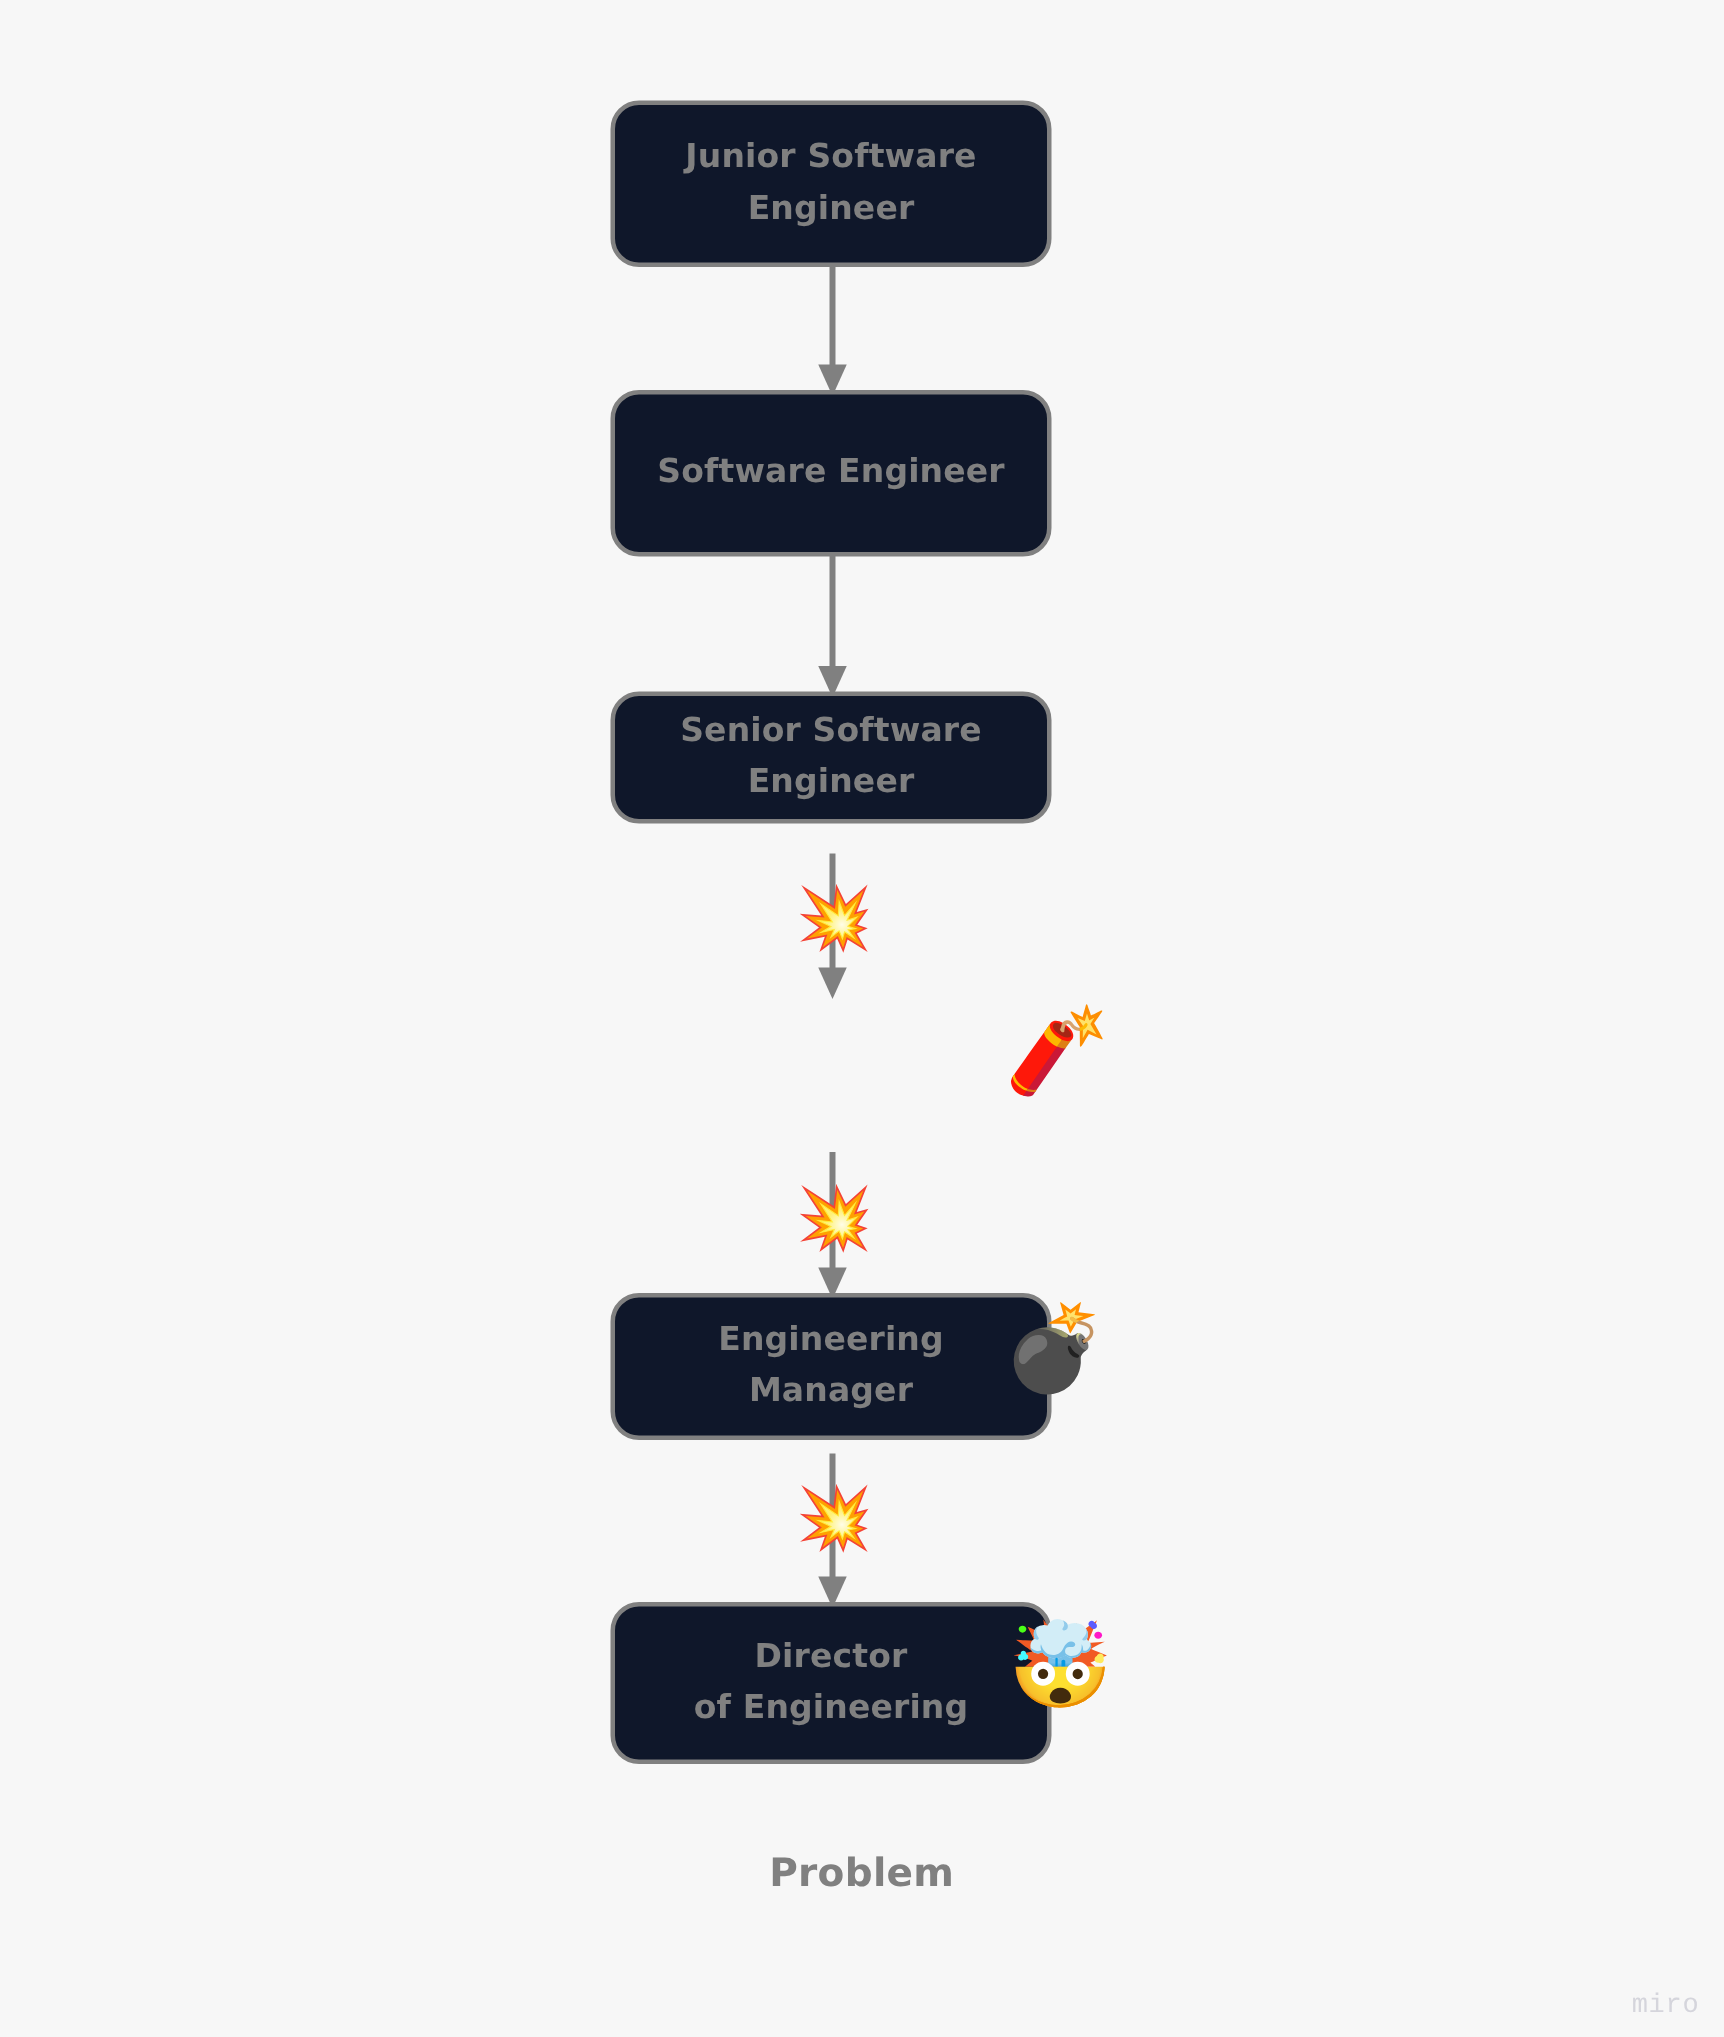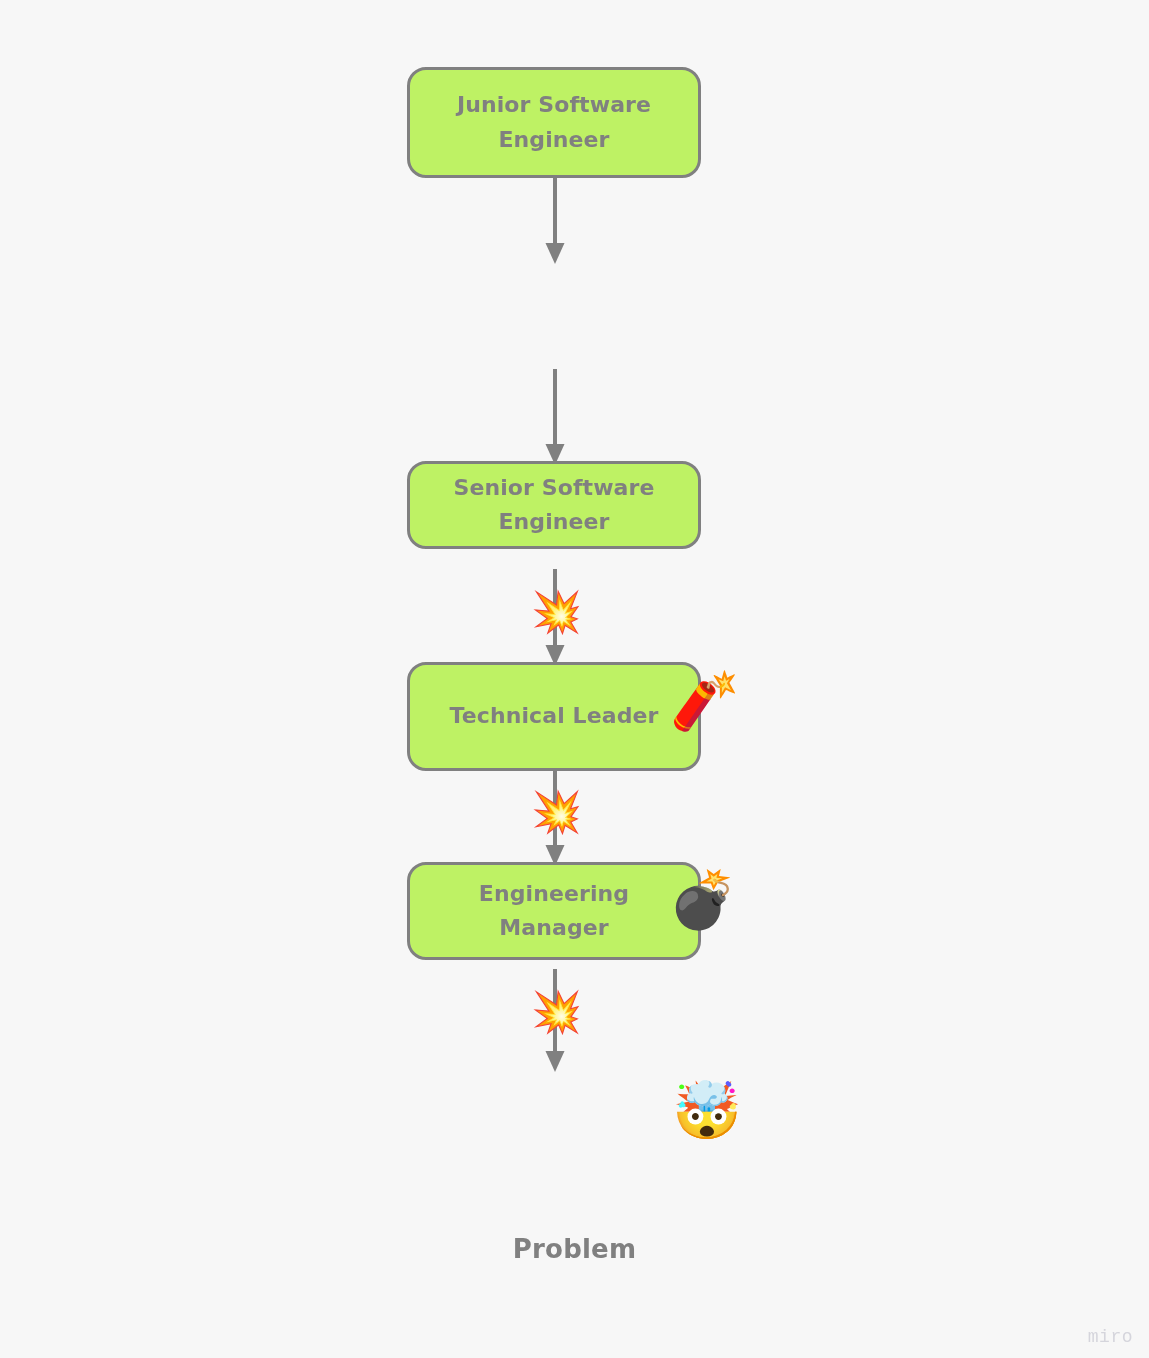--- a/index.html
+++ b/index.html
@@ -22,21 +22,21 @@
     width: 1149px;
     height: 1358px;
   }
 
   
   .node {
     position: absolute;
     left: 407px;
     width: 294px;
     box-sizing: border-box;
-    background: #bef264;
+    background: #0f172a;
     border: 3px solid #808080;
     border-radius: 19px;
     display: flex;
     align-items: center;
     justify-content: center;
     text-align: center;
     z-index: 3;
   }
   .node-label {
     font-size: 22px;
@@ -168,35 +168,39 @@
       <line x1="12" y1="0" x2="12" y2="87" stroke="#808080" stroke-width="4"></line>
       <path d="M12 103 L2.5 82 L21.5 82 Z" fill="#808080"></path>
     </svg>
   </div>
 
   <div class="node node-1">
     <span class="node-label">Junior Software
 Engineer</span>
   </div>
 
+  <div class="node node-2">
+    <span class="node-label">Software Engineer</span>
+  </div>
 
   <div class="node node-3">
     <span class="node-label">Senior Software
 Engineer</span>
   </div>
 
-  <div class="node node-4">
-    <span class="node-label">Technical Leader</span>
-  </div>
 
   <div class="node node-5">
     <span class="node-label">Engineering
 Manager</span>
   </div>
 
+  <div class="node node-6">
+    <span class="node-label">Director
+of Engineering</span>
+  </div>
 
   <div class="badge badge-explosion exp-1">💥</div>
   <div class="badge badge-explosion exp-2">💥</div>
   <div class="badge badge-explosion exp-3">💥</div>
 
   <div class="badge badge-corner corner-firecracker">🧨</div>
   <div class="badge badge-corner corner-bomb">💣</div>
   <div class="badge badge-corner corner-explodinghead">🤯</div>
 
   <div class="caption caption-title">Problem</div>

